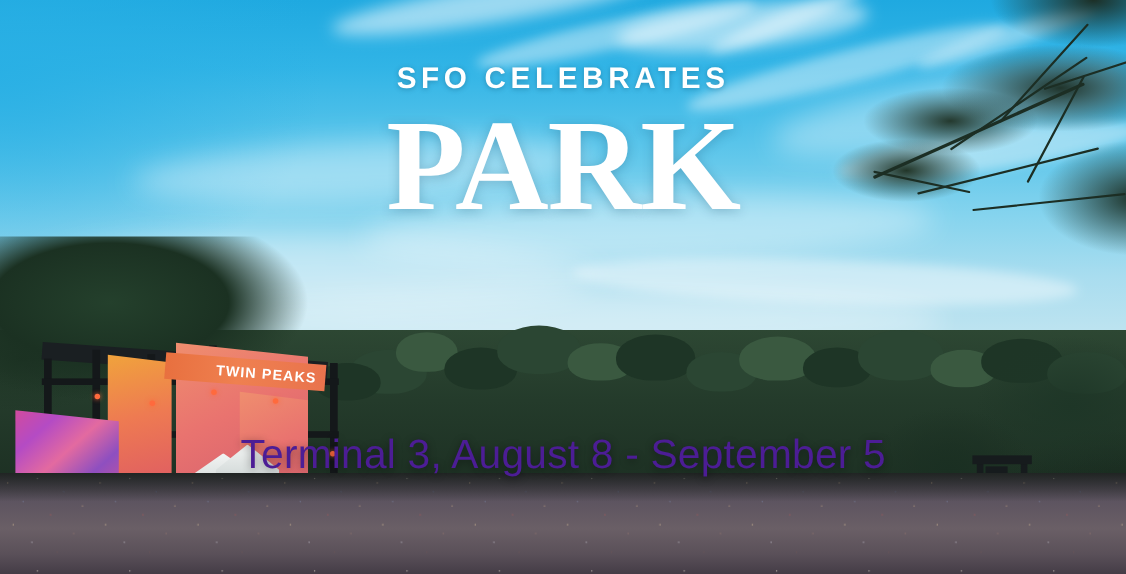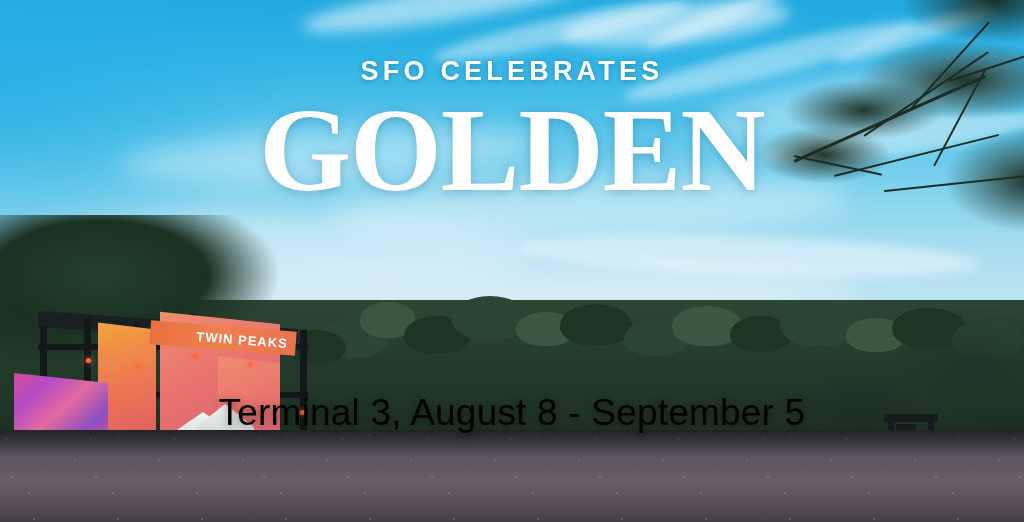--- a/index.html
+++ b/index.html
@@ -156,21 +156,21 @@
     position:relative;top:-2px;
   }
   .park{
     position:absolute;top:234px;left:0;width:1024px;
     text-align:center;color:#fff;
     font-size:44px;font-weight:bold;letter-spacing:2.2px;
     text-shadow:0 1px 6px rgba(10,60,90,.3);
   }
   .dates{
     position:absolute;top:392px;left:0;width:1024px;
-    text-align:center;color:#000000;
+    text-align:center;color:#4c1d95;
     font-size:37px;font-weight:normal;letter-spacing:.2px;
     text-shadow:0 2px 8px rgba(0,0,0,.45);
   }
 </style>
 </head>
 <body>
 
 <div id="banner">
 
   <div class="sky"></div>
@@ -260,17 +260,17 @@
     <div class="delaytower" style="position:absolute;left:884px;top:414px;width:54px;height:8px;"></div>
     <div class="delaytower" style="position:absolute;left:896px;top:424px;width:20px;height:34px;"></div>
     <div style="position:absolute;left:870px;top:456px;width:96px;height:12px;background:#2a6d77;"></div>
   </div>
 
   <div class="crowd"></div>
   <div class="crowd-top-shadow"></div>
 
   <div class="overlay">
     <div class="eyebrow">SFO CELEBRATES</div>
-    <div class="music">GOLDEN</div>
+    <div class="music">PARK</div>
     <div class="dates">Terminal 3, August 8 - September 5</div>
   </div>
 
 </div>
 
 </body></html>

